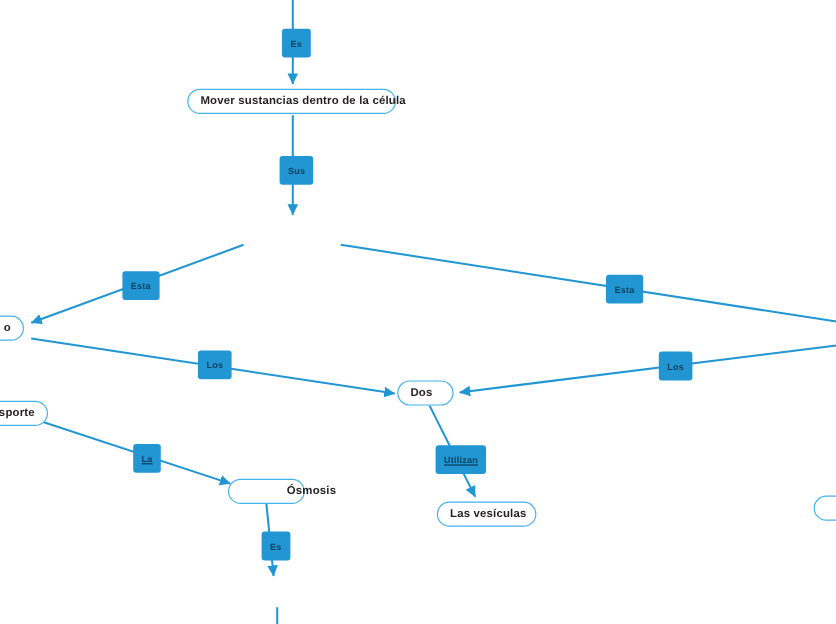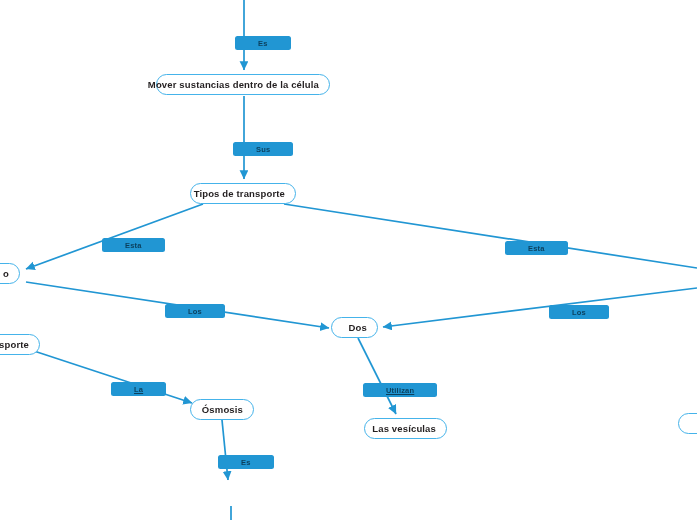--- a/index.html
+++ b/index.html
@@ -29,43 +29,42 @@
     box-sizing: border-box;
     background: #ffffff;
     border: 1.6px solid #45b3ea;
     border-radius: 14px;
     color: #231f20;
     font-size: 9.5px;
     font-weight: bold;
     letter-spacing: 0.15px;
     display: flex;
     align-items: center;
-    justify-content: flex-end;
+    justify-content: flex-start;
     white-space: nowrap;
     padding: 0 10px;
     height: 21px;
     z-index: 3;
   }
   .chip {
     position: absolute;
     box-sizing: border-box;
     background: #2196d3;
     border-radius: 2.5px;
     color: #0b3f5c;
     font-size: 7.5px;
     font-weight: bold;
     letter-spacing: 0.2px;
     display: flex;
     align-items: center;
     justify-content: center;
     white-space: nowrap;
-    padding: 0 23px;
-    height: 14px;
+    padding: 0 7px;
+    height: 24px;
     z-index: 4;
-    margin-top: 12px;
   }
 </style>
 </head>
 <body>
 
 <div id="canvas">
 
   <svg id="edges" viewBox="0 0 697 520" xmlns="http://www.w3.org/2000/svg">
     <defs>
       <marker id="arw" markerWidth="7" markerHeight="7" refX="5.2" refY="2.6" orient="auto" markerUnits="strokeWidth">
@@ -93,23 +92,20 @@
       <line x1="222" y1="420" x2="228" y2="480" marker-end="url(#arw)"></line>
 
       <line x1="231" y1="506" x2="231" y2="520"></line>
     </g>
   </svg>
 
   <div class="node" style="left:156px; top:74px; width:174px;">
     <span>Mover sustancias dentro de la célula</span>
   </div>
 
-  <div class="node" style="left:190px; top:183px; width:106px;">
-    <span>Tipos de transporte</span>
-  </div>
 
   <div class="node" style="left:-20px; top:263px; width:40px; justify-content:flex-end; border-radius:14px;">
     <span>o</span>
   </div>
 
   <div class="node" style="left:-38px; top:334px; width:78px; justify-content:flex-end;">
     <span>nsporte</span>
   </div>
 
   <div class="node" style="left:331px; top:317px; width:47px;">

